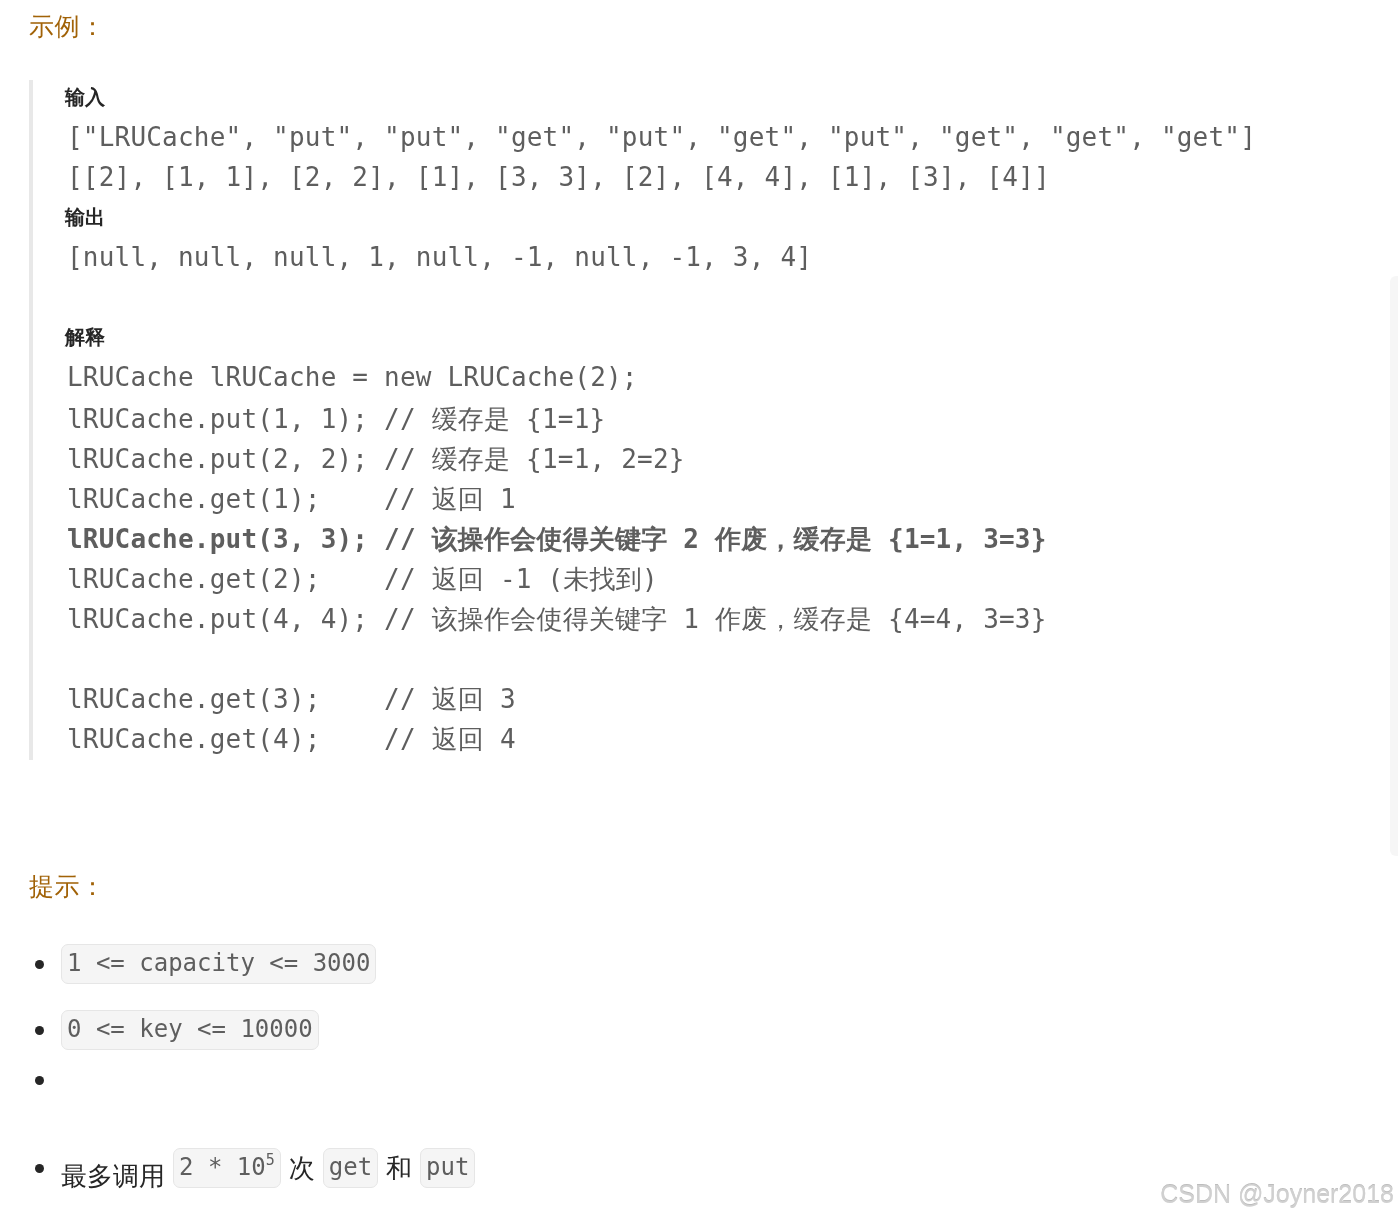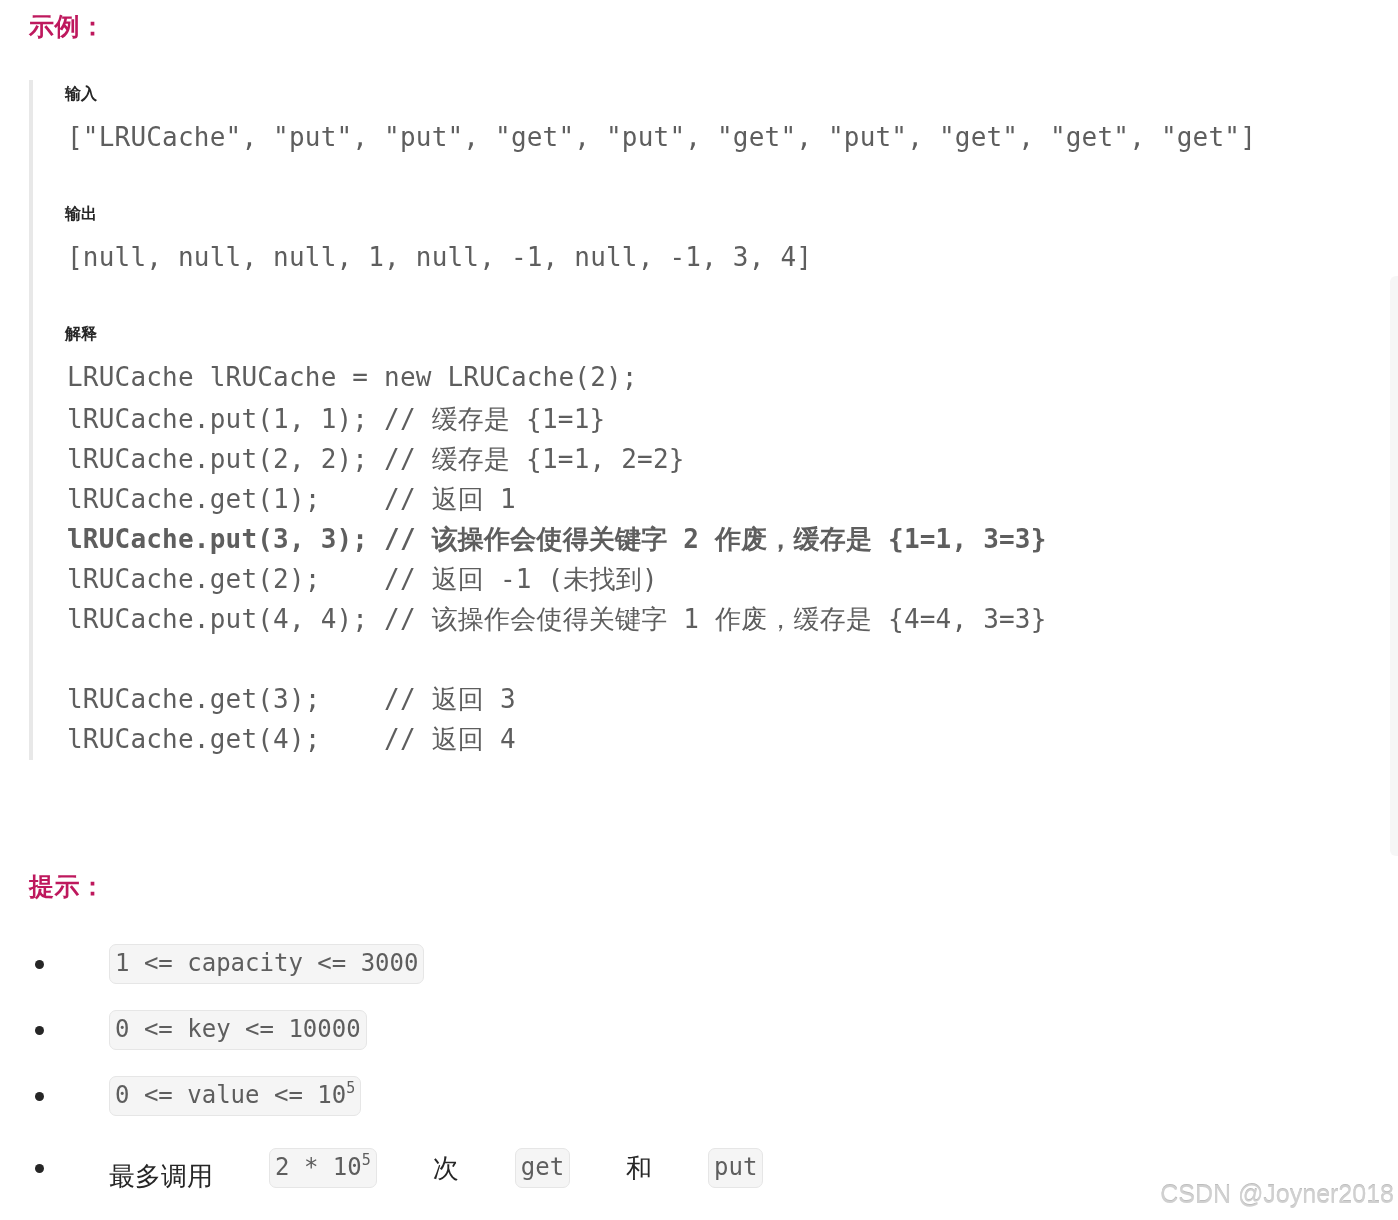--- a/index.html
+++ b/index.html
@@ -3,46 +3,45 @@
   <meta charset="utf-8">
   <style>
     html, body { margin: 0; padding: 0; background: #ffffff; }
     body {
       width: 1398px; height: 1220px; position: relative; overflow: hidden;
       font-family: "DejaVu Sans", "Liberation Sans", sans-serif;
       color: #262626;
     }
     .section-title {
       position: absolute; left: 29px;
-      font-size: 25px; font-weight: bold; color: #be185d;
+      font-size: 25px; font-weight: normal; color: #a16207;
       letter-spacing: 0.5px;
     }
     .example-block {
       position: absolute; left: 29px; top: 80px; width: 1320px; height: 680px;
       border-left: 4px solid #e8e8e8;
     }
     .blk-label {
       position: absolute; left: 32px;
-      font-size: 16px; font-weight: bold; color: #262626; text-align: center;
+      font-size: 20px; font-weight: bold; color: #262626; text-align: center;
     }
     .code-line {
       position: absolute; left: 34px;
       font-family: "DejaVu Sans Mono", "Liberation Mono", monospace;
       font-size: 26px; color: #5e5e5e; white-space: pre;
       letter-spacing: 0.2px;
     }
     .scrollbar {
       position: absolute; left: 1390px; top: 276px; width: 8px; height: 580px;
       background: #f6f6f6; border-radius: 6px 0 0 6px;
     }
     .bullets { position: absolute; left: 29px; top: 940px; }
     .bullet-item {
       position: absolute; left: 0; display: flex; align-items: center;
       white-space: nowrap;
-      gap: 48px;
     }
     .dot {
       width: 9px; height: 9px; border-radius: 50%; background: #262626;
       margin-left: 6px; margin-right: 17px;
     }
     .code-chip {
       display: inline-block;
       font-family: "DejaVu Sans Mono", "Liberation Mono", monospace;
       font-size: 24px; color: #5e5e5e;
       background: #f5f5f5; border: 1.5px solid #e6e6e6; border-radius: 7px;
@@ -58,20 +57,21 @@
     }
   </style>
 </head>
 <body>
 
 <div class="section-title" style="top:10px;">示例：</div>
 
 <div class="example-block">
   <div class="blk-label" style="top:4px;">输入</div>
   <div class="code-line" style="top:42px;">["LRUCache", "put", "put", "get", "put", "get", "put", "get", "get", "get"]</div>
+  <div class="code-line" style="top:82px;">[[2], [1, 1], [2, 2], [1], [3, 3], [2], [4, 4], [1], [3], [4]]</div>
   <div class="blk-label" style="top:124px;">输出</div>
   <div class="code-line" style="top:162px;">[null, null, null, 1, null, -1, null, -1, 3, 4]</div>
 
   <div class="blk-label" style="top:244px;">解释</div>
   <div class="code-line" style="top:282px;">LRUCache lRUCache = new LRUCache(2);</div>
   <div class="code-line" style="top:322px;">lRUCache.put(1, 1); // 缓存是 {1=1}</div>
   <div class="code-line" style="top:362px;">lRUCache.put(2, 2); // 缓存是 {1=1, 2=2}</div>
   <div class="code-line" style="top:402px;">lRUCache.get(1);    // 返回 1</div>
   <div class="code-line" style="top:442px;font-weight:bold;">lRUCache.put(3, 3); // 该操作会使得关键字 2 作废，缓存是 {1=1, 3=3}</div>
   <div class="code-line" style="top:482px;">lRUCache.get(2);    // 返回 -1 (未找到)</div>
@@ -88,21 +88,20 @@
   <div class="bullet-item" style="top:4px;">
     <span class="dot"></span>
     <span class="code-chip">1 &lt;= capacity &lt;= 3000</span>
   </div>
   <div class="bullet-item" style="top:70px;">
     <span class="dot"></span>
     <span class="code-chip">0 &lt;= key &lt;= 10000</span>
   </div>
   <div class="bullet-item" style="top:136px;">
     <span class="dot"></span>
-    <span class="code-chip"><span>0 &lt;= value &lt;= 10</span><sup>5</sup></span>
   </div>
   <div class="bullet-item" style="top:202px;">
     <span class="dot"></span>
     <span class="plain-text">最多调用</span>
     <span class="code-chip"><span>2 * 10</span><sup>5</sup></span>
     <span class="mid-text">次</span>
     <span class="code-chip">get</span>
     <span class="mid-text">和</span>
     <span class="code-chip">put</span>
   </div>

